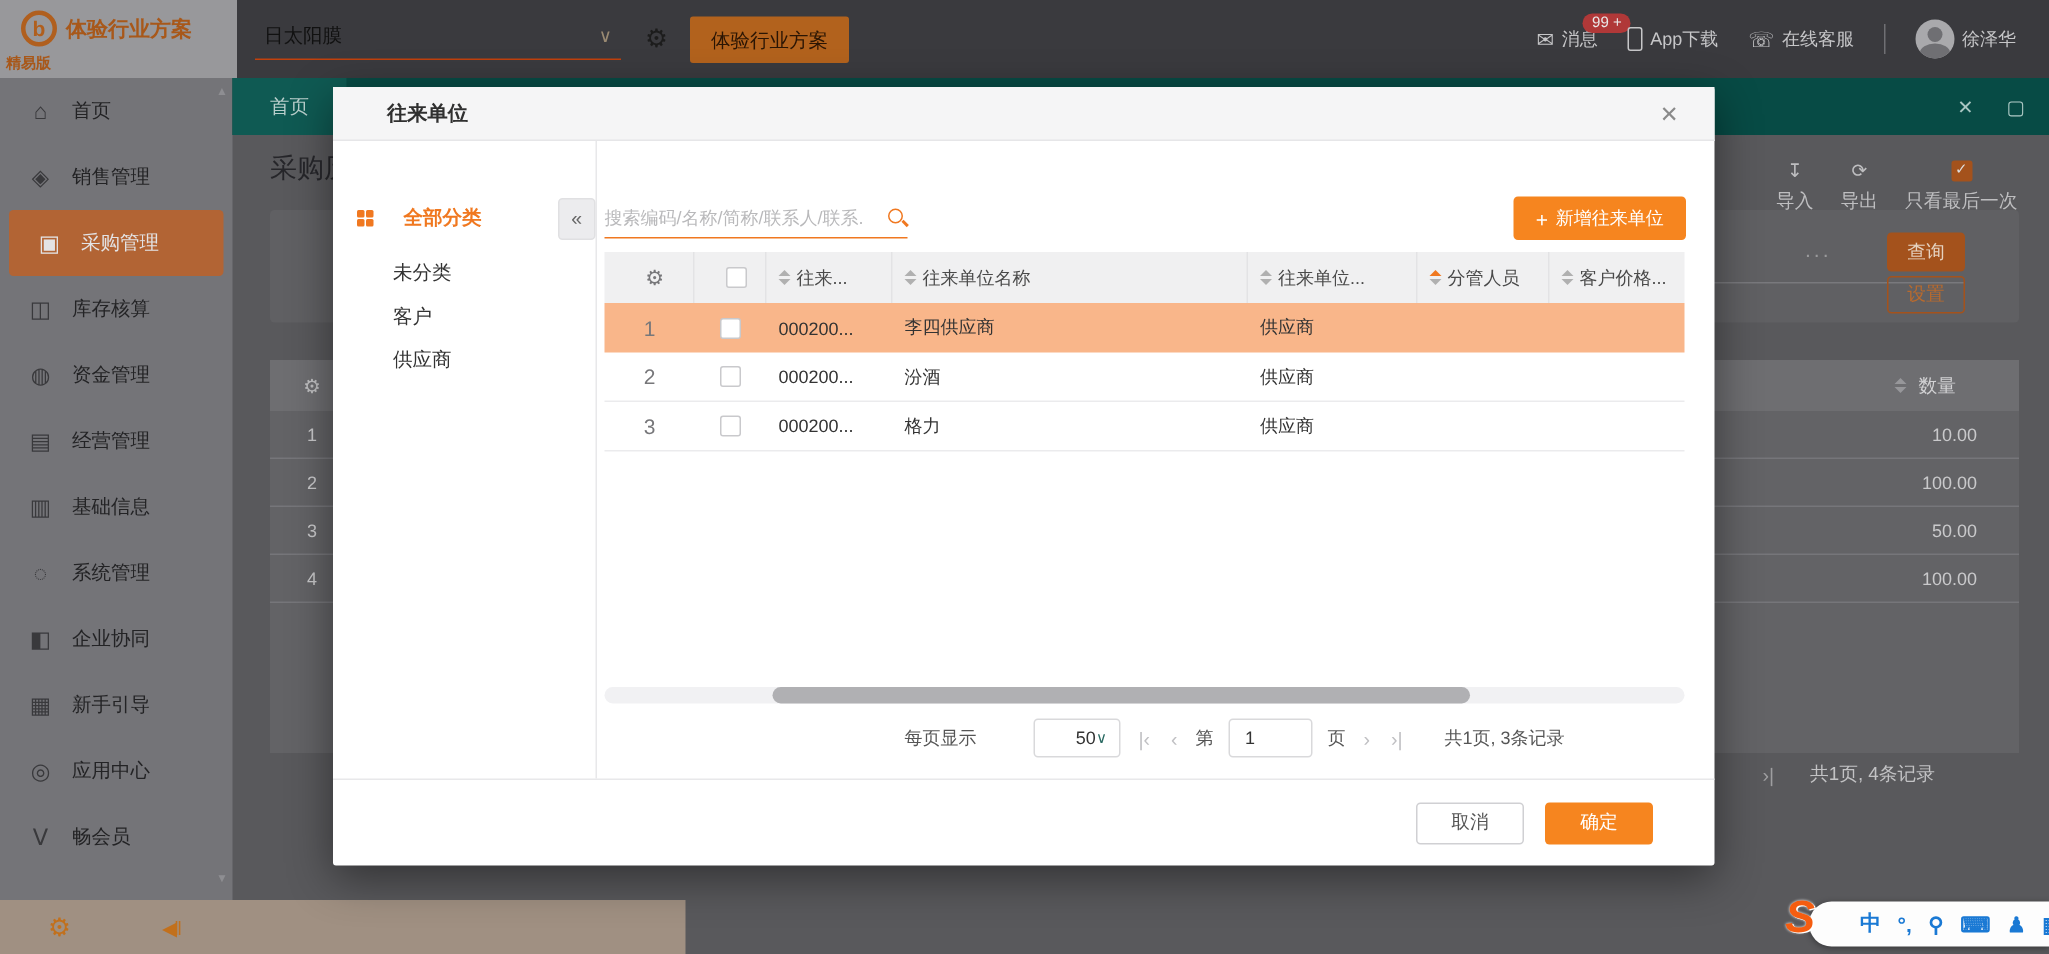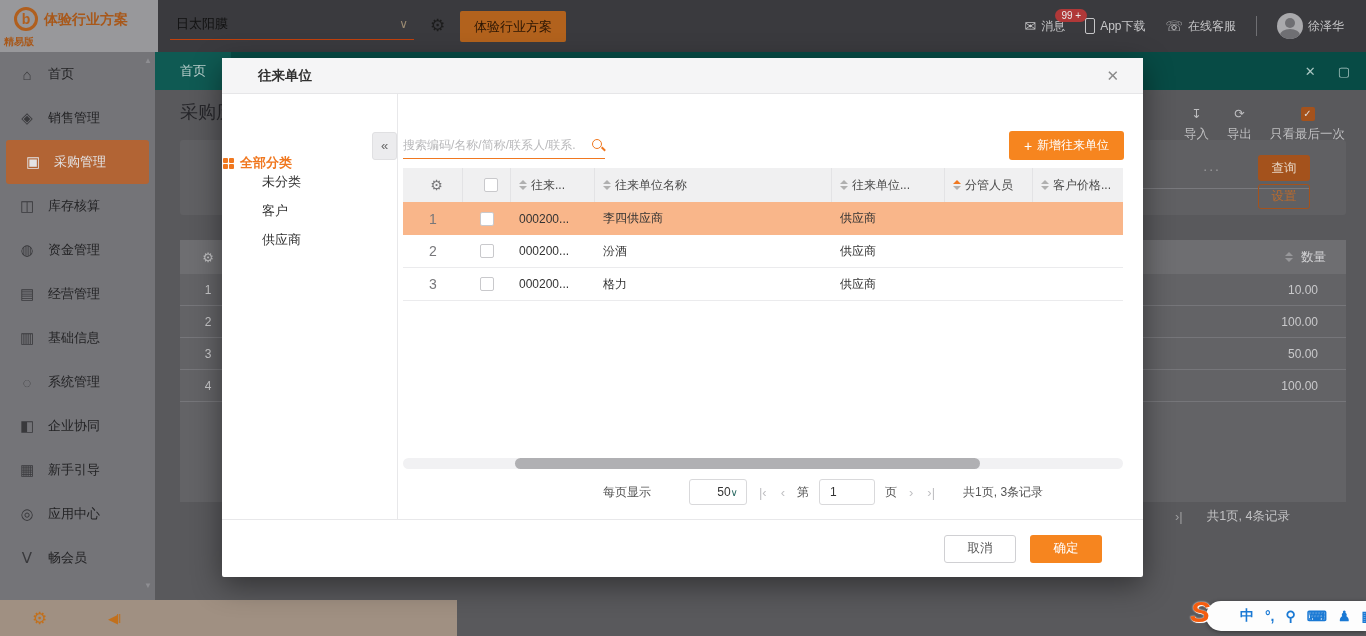--- a/index.html
+++ b/index.html
@@ -51,42 +51,42 @@
   .bg-tb-item { display:flex; align-items:center; gap:5px;flex-direction:column; }
   .bg-check { width:14px; height:14px; background:#a4521c; border-radius:2px; color:#ddd; font-size:10px; line-height:14px; text-align:center; }
   .filter-card { position:absolute; left:180px; top:140px; width:1166px; height:75px; background:#606063; border-radius:3px; z-index:1; }
   .filter-ellipsis { position:absolute; right:125px; top:18px; color:#9a9a9c; font-size:14px; letter-spacing:2px; }
   .filter-underline { position:absolute; right:36px; top:48px; width:190px; border-bottom:1px solid #79797d; }
   .query-btn { position:absolute; right:36px; top:15px; width:52px; height:26px; background:#a4521c; color:#e5d2c0; border:none; border-radius:3px; font-size:12.5px; }
   .settings-btn { position:absolute; right:36px; top:44px; width:52px; height:25px; background:transparent; color:#b86a2e; border:1px solid #a4521c; border-radius:3px; font-size:12.5px;margin-left:21px; }
   .bg-table { position:absolute; left:180px; top:240px; width:1166px; height:262px; background:#636366; z-index:1; }
   .bg-thead { height:34px; background:#6e6e71; display:flex; align-items:center; color:#d2d2d4; }
   .bg-thead .gear-cell { width:56px; text-align:center; font-size:13px; color:#c0c0c2; }
-  .bg-thead .qty-cell { margin-left:auto; padding-right:20px; display:flex; align-items:center; gap:4px; font-size:12.5px; }
+  .bg-thead .qty-cell { margin-left:auto; padding-right:42px; display:flex; align-items:center; gap:4px; font-size:12.5px; }
   .bg-row { height:32px; display:flex; align-items:center; color:#c9c9cb; border-bottom:1px solid #76767a; }
   .bg-row .idx { width:56px; text-align:center; }
   .bg-row .qty { margin-left:auto; padding-right:28px; }
   .bg-pagination { position:absolute; right:76px; top:508px; display:flex; align-items:center; gap:24px; color:#c2c2c4; z-index:1; font-size:12.5px; }
   .bg-pg-icon { color:#9e9ea0; font-size:13px; }
 
   
   .sort { display:inline-flex; flex-direction:column; gap:2px; margin-right:4px; }
   .sort i { width:0; height:0; border-left:4px solid transparent; border-right:4px solid transparent; }
   .sort .tup { border-bottom:4px solid #b0b0b0; }
   .sort .tdn { border-top:4px solid #b0b0b0; }
   .sort.dim .tup { border-bottom-color:#97979a; } .sort.dim .tdn { border-top-color:#97979a; }
   .sort.active-up .tup { border-bottom-color:#f07820; }
 
   
   .modal { position:absolute; left:222px; top:58px; width:921px; height:519px; background:#fff; border-radius:2px; box-shadow:0 8px 30px rgba(0,0,0,.45); z-index:50; }
   .modal-header { height:36px; background:#f5f5f6; border-bottom:1px solid #e6e6e8; display:flex; align-items:center; }
   .modal-title { margin-left:36px; font-size:13.5px; font-weight:bold; color:#303030; }
   .modal-close { margin-left:auto; margin-right:24px; color:#8a8a8a; font-size:15px; cursor:pointer; }
   .panel-divider { position:absolute; left:175px; top:36px; bottom:58px; width:1px; background:#e8e8ea; }
-  .cat-header { position:absolute; left:1px; top:78px; display:flex; align-items:center; gap:6px; color:#f07820; font-size:13px; font-weight:bold;margin-top:18px; }
+  .cat-header { position:absolute; left:16px; top:78px; display:flex; align-items:center; gap:20px; color:#f07820; font-size:13px; font-weight:bold; }
   .grid-icon { width:11px; height:11px; display:grid; grid-template-columns:5px 5px; grid-template-rows:5px 5px; gap:1px; }
   .grid-icon i { background:#f07820; border-radius:1px; }
   .cat-item { position:absolute; left:40px; width:120px; height:24px; line-height:24px; color:#333; font-size:13px; }
   .collapse-btn { position:absolute; left:150px; top:74px; width:25px; height:28px; background:#ececee; border:1px solid #e0e0e2; border-radius:3px; color:#666; font-size:13px; text-align:center; line-height:26px; }
 
   .m-content { position:absolute; left:181px; top:36px; right:19px; bottom:58px; }
   .search-box { position:absolute; left:0; top:37px; width:202px; height:28px; border-bottom:1px solid #f07820; display:flex; align-items:center; }
   .search-input { flex:1; border:none; outline:none; font-size:12px; color:#14532d; background:transparent; font-family:inherit; }
   .search-input::placeholder { color:#b9b9bb; }
   .mag { position:relative; width:14px; height:14px; flex:0 0 auto; }

